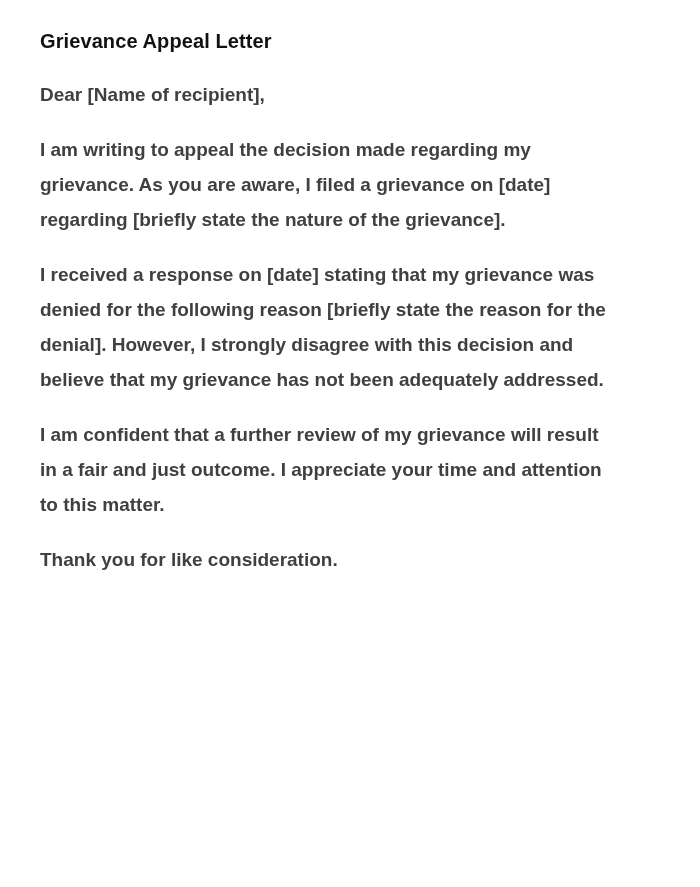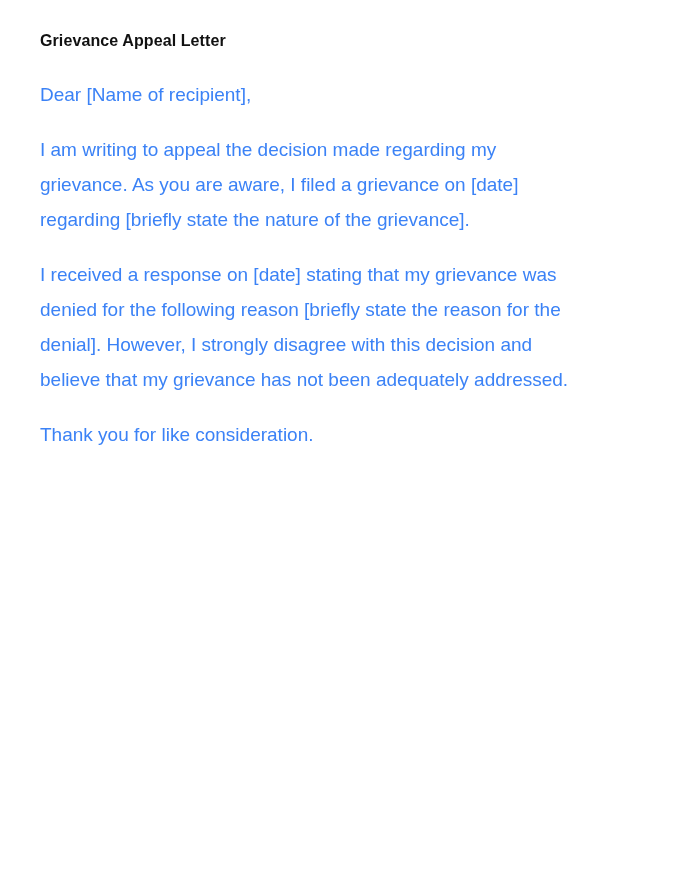--- a/index.html
+++ b/index.html
@@ -11,32 +11,32 @@
     width: 700px;
     height: 887px;
     background: #ffffff;
     box-sizing: border-box;
     padding: 26px 40px 0 40px;
     font-family: "Liberation Sans", "DejaVu Sans", sans-serif;
     color: #202124;
     overflow: hidden;
   }
   .doc-title {
-    font-size: 16px;
+    font-size: 20px;
     line-height: 30px;
     font-weight: 700;
     color: #111111;
     margin: 0 0 21px 0;
     letter-spacing: 0.1px;
   }
   .doc-para {
     font-size: 19px;
     line-height: 35px;
-    font-weight: 400;
-    color: #3b82f6;
+    font-weight: 700;
+    color: #404040;
     margin: 0 0 20px 0;
     white-space: pre-line; 
     max-width: 640px;
   }
 </style>
 </head>
 <body>
 
 <main class="page">
   <h1 class="doc-title">Grievance Appeal Letter</h1>
@@ -46,17 +46,20 @@
   <p class="doc-para">I am writing to appeal the decision made regarding my
 grievance. As you are aware, I filed a grievance on [date]
 regarding [briefly state the nature of the grievance].</p>
 
   <p class="doc-para">I received a response on [date] stating that my grievance was
 denied for the following reason [briefly state the reason for the
 denial]. However, I strongly disagree with this decision and
 believe that my grievance has not been adequately addressed.</p>
 
 
+  <p class="doc-para">I am confident that a further review of my grievance will result
+in a fair and just outcome. I appreciate your time and attention
+to this matter.</p>
 
   <p class="doc-para">Thank you for like consideration.</p>
 
 
 </main>
 
 </body></html>

